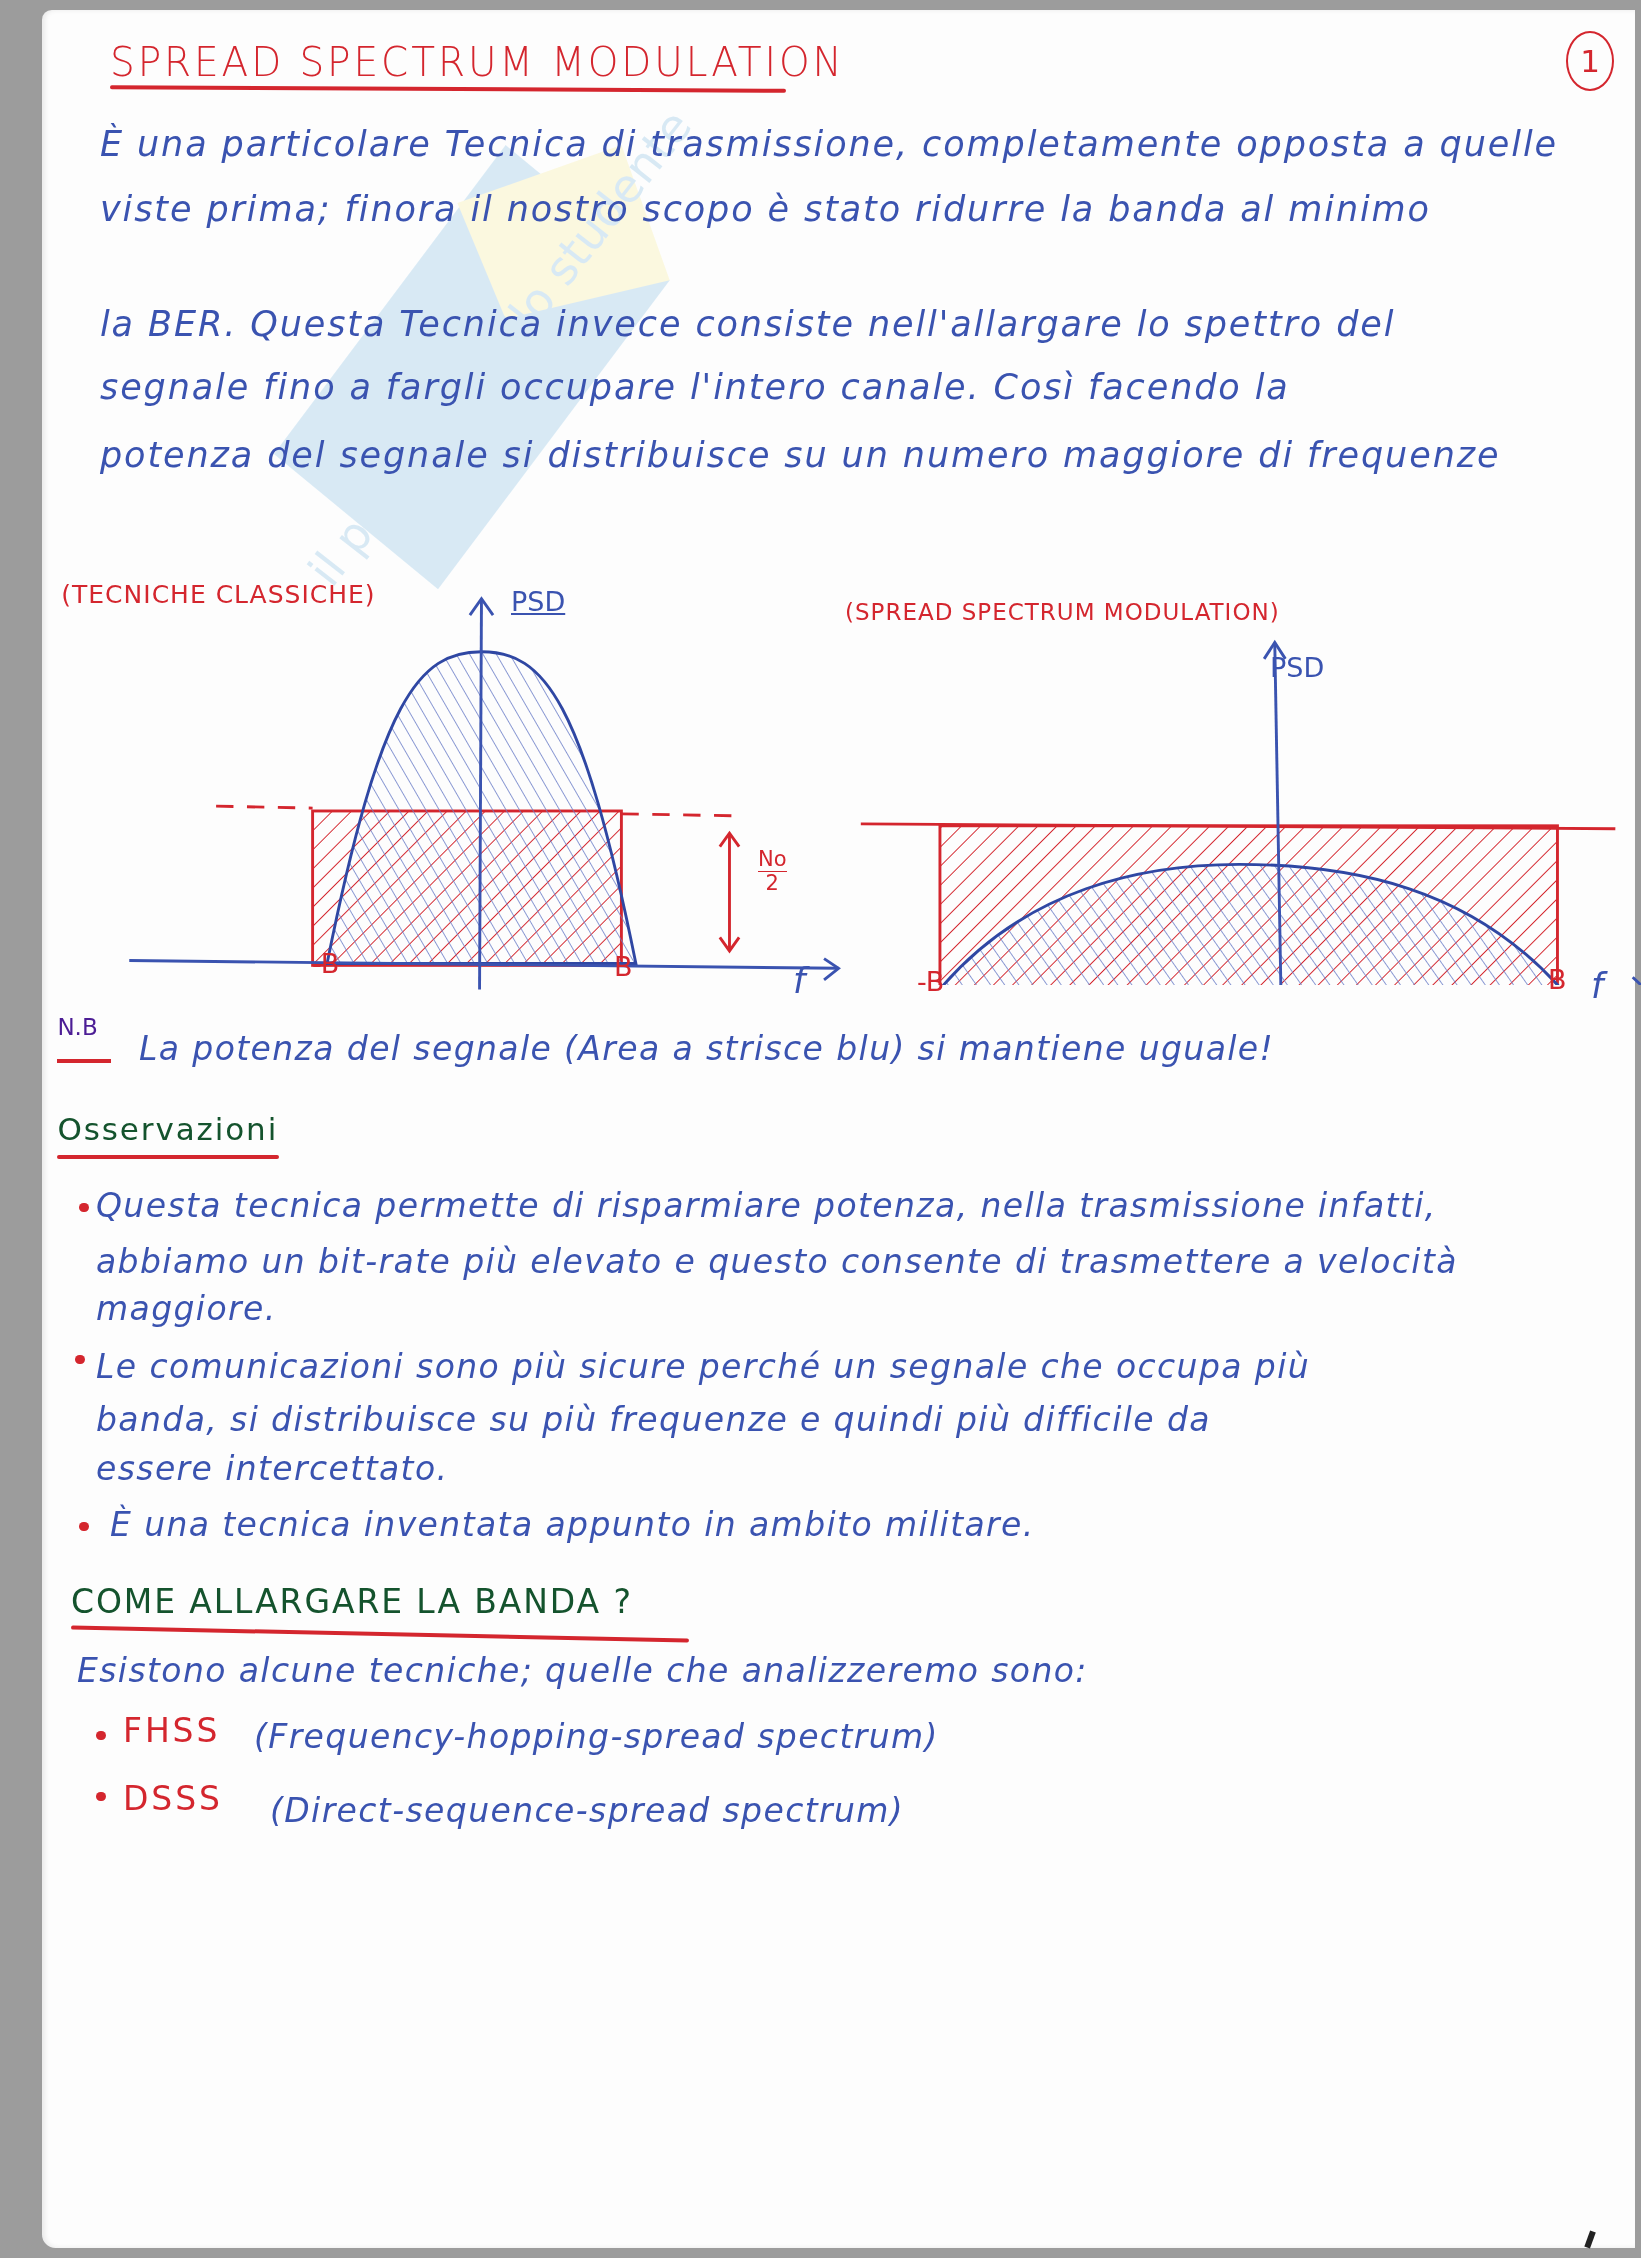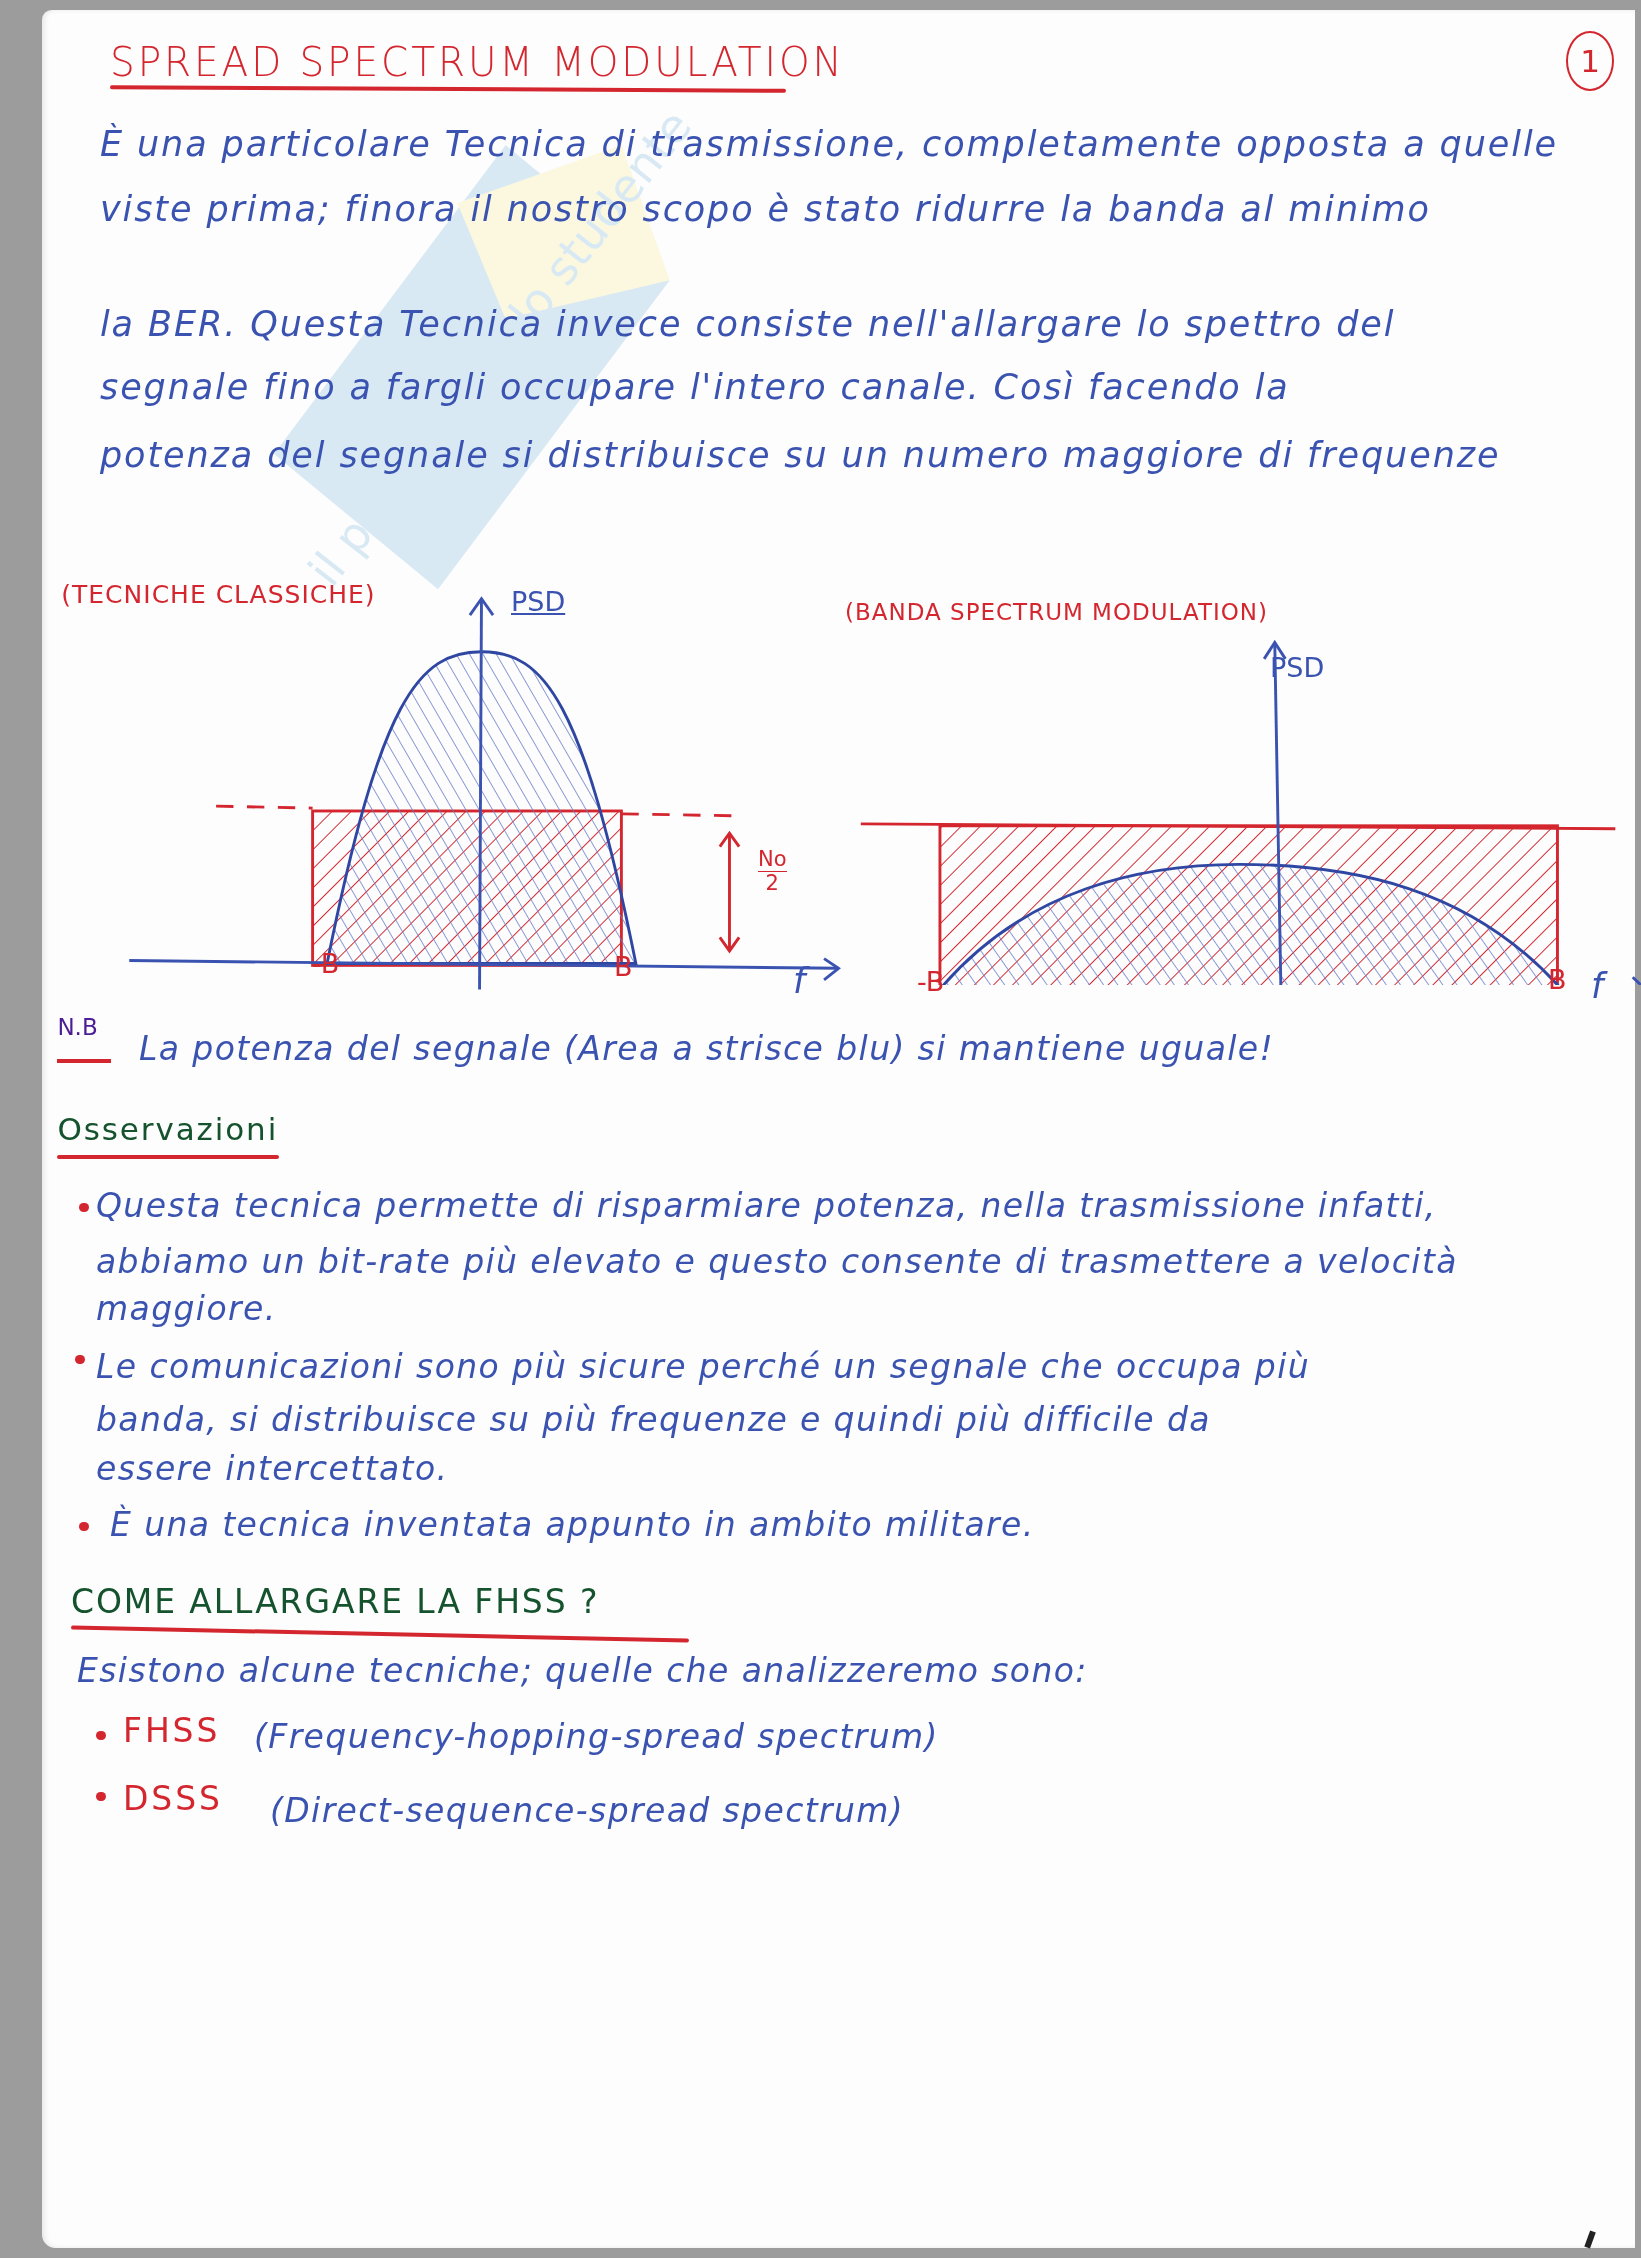--- a/index.html
+++ b/index.html
@@ -110,21 +110,21 @@
   </svg>
   <div class="axis-label blue" style="left:469px; top:576px; text-decoration:underline;">PSD</div>
   <div class="axis-label blue" style="left:751px; top:951px; font-style:italic; font-size:35px;">f</div>
   <div class="axis-label red" style="left:270px; top:938px;">-B</div>
   <div class="axis-label red" style="left:572px; top:941px;">B</div>
   <div class="axis-label red" style="left:716px; top:838px; font-size:21px; text-align:center; line-height:23px;">
     <div style="border-bottom:1.9px solid #d4262e;">No</div>
     <div>2</div>
   </div>
 
-  <div class="diag-caption" style="left:803px; top:589px; font-size:23px;">(BANDA SPECTRUM MODULATION)</div>
+  <div class="diag-caption" style="left:803px; top:589px; font-size:23px;">(SPREAD SPECTRUM MODULATION)</div>
   <svg class="diagram" style="left:811px; top:618px;" width="830" height="357" viewBox="0 0 860 370">
     <defs>
       <pattern id="redHatch2" width="14" height="14" patternUnits="userSpaceOnUse" patternTransform="rotate(45)">
         <line x1="0" y1="0" x2="0" y2="14" stroke="#d4262e" stroke-width="2"></line>
       </pattern>
       <pattern id="blueHatch2" width="12" height="12" patternUnits="userSpaceOnUse" patternTransform="rotate(-35)">
         <line x1="0" y1="0" x2="0" y2="12" stroke="#6a7ec8" stroke-width="1.6"></line>
       </pattern>
     </defs>
     <rect x="90" y="205" width="640" height="168" fill="url(#redHatch2)" stroke="#d4262e" stroke-width="3"></rect>
@@ -153,21 +153,21 @@
   <div class="body-line" style="left:54px; top:1279px;">maggiore.</div>
 
   <div class="bullet-dot" style="left:33px; top:1345px;"></div>
   <div class="body-line" style="left:54px; top:1337px;">Le comunicazioni sono più sicure perché un segnale che occupa più</div>
   <div class="body-line" style="left:54px; top:1390px;">banda, si distribuisce su più frequenze e quindi più difficile da</div>
   <div class="body-line" style="left:54px; top:1439px;">essere intercettato.</div>
 
   <div class="bullet-dot" style="left:37px; top:1512px;"></div>
   <div class="body-line" style="left:68px; top:1495px;">È una tecnica inventata appunto in ambito militare.</div>
 
-  <div class="section-head" style="left:29px; top:1572px;">COME ALLARGARE LA FHSS ?</div>
+  <div class="section-head" style="left:29px; top:1572px;">COME ALLARGARE LA BANDA ?</div>
   <div class="section-ul" style="left:29px; top:1622px; width:618px; transform:rotate(1.2deg);"></div>
   <div class="body-line" style="left:35px; top:1641px;">Esistono alcune tecniche; quelle che analizzeremo sono:</div>
 
   <div class="bullet-dot" style="left:54px; top:1721px;"></div>
   <div class="acr" style="left:81px; top:1701px;text-align:right;">FHSS</div>
   <div class="body-line" style="left:212px; top:1707px;">(Frequency-hopping-spread spectrum)</div>
 
   <div class="bullet-dot" style="left:54px; top:1782px;"></div>
   <div class="acr" style="left:81px; top:1769px;">DSSS</div>
   <div class="body-line" style="left:228px; top:1781px;">(Direct-sequence-spread spectrum)</div>

